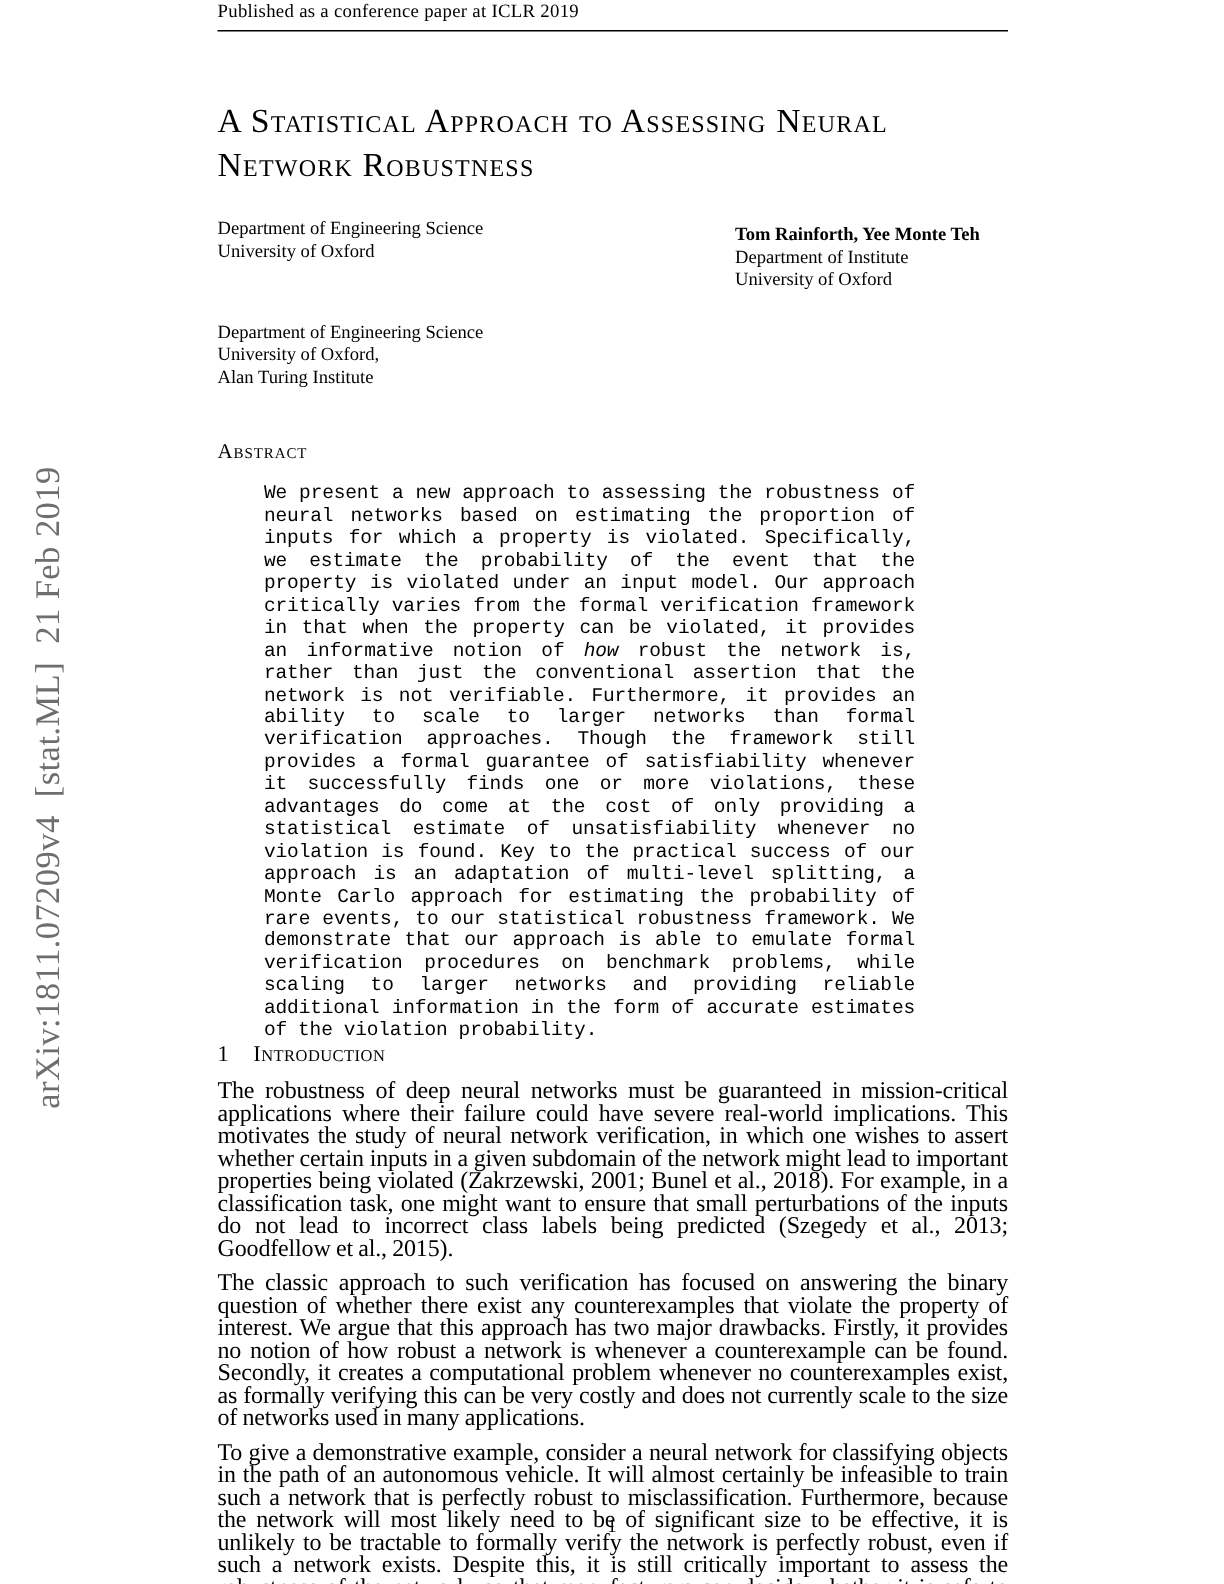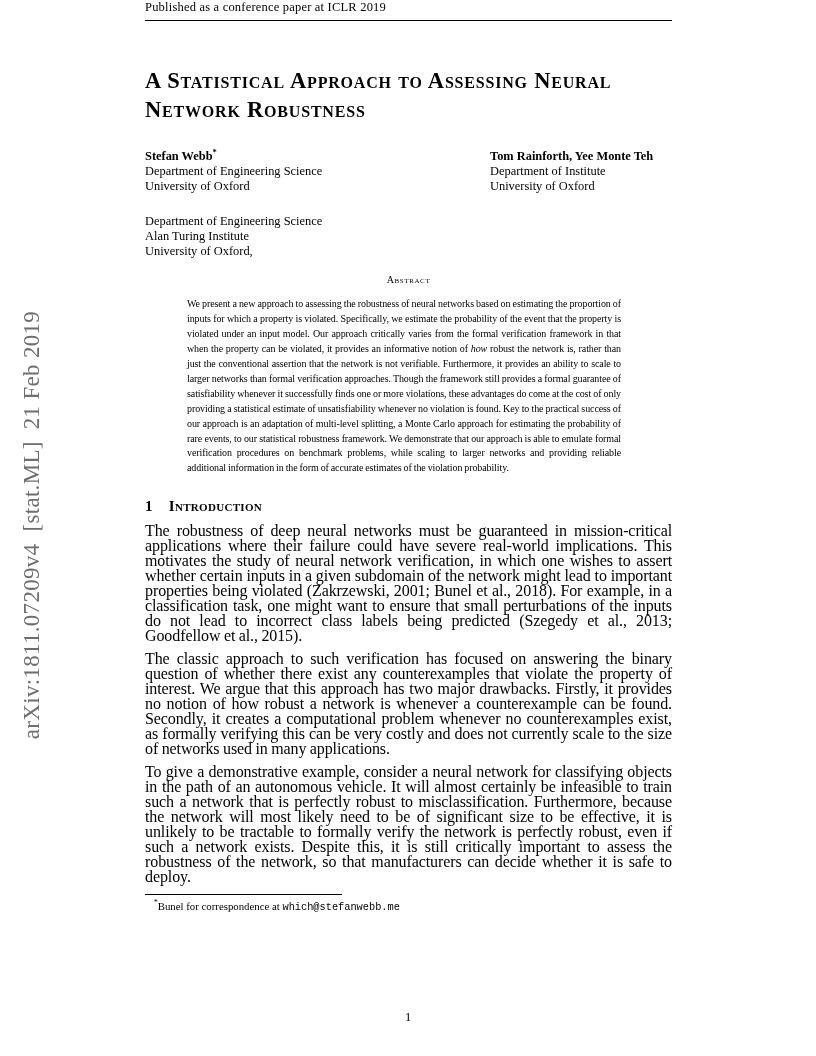--- a/index.html
+++ b/index.html
@@ -42,61 +42,60 @@
     letter-spacing: 0.2px;
   }
   .header-rule {
     margin-top: 5px;
     height: 1px;
     background: #000000;
   }
 
   .title {
     margin: 45px 0 0 0;
-    font-weight: bold;
+    font-weight: normal;
     font-variant: small-caps;
     font-size: 22.5px;
     line-height: 29px;
     letter-spacing: 0.8px;
   }
 
   .authors {
     margin-top: 21px;
     display: grid;
     grid-template-columns: 345px 1fr;
     row-gap: 21px;
     font-size: 12.4px;
     line-height: 14.7px;
   }
   .author-name { font-weight: bold; }
   .author sup { font-size: 8.5px; }
 
   .abstract-heading {
-    margin-top: 16px;
-    text-align: center;
+    margin-top: 36px;
+    text-align: left;
     font-variant: small-caps;
-    font-size: 10px;
+    font-size: 14px;
     letter-spacing: 0.6px;
   }
   .abstract-body {
-    margin: 12px 0 0 42px;
+    margin: 12px 0 0 31px;
     width: 434px;
     text-align: justify;
-    font-size: 10px;
+    font-size: 13px;
     line-height: 14.9px;
     letter-spacing: -0.1px;
     word-spacing: -0.4px;
     hyphens: auto;
+    font-family: Liberation Mono, monospace;
   }
 
   .section-heading {
-    margin-top: 22px;
     font-size: 15px;
     letter-spacing: 0.3px;
-    font-weight: bold;
   }
   .sec-num { }
   .sec-title {
     margin-left: 16px;
     font-variant: small-caps;
   }
 
   .body-par {
     margin: 8px 0 0 0;
     text-align: justify;
@@ -145,35 +144,34 @@
   <div class="running-header">
     <span>Published as a conference paper at ICLR 2019</span>
     <div class="header-rule"></div>
   </div>
 
   <h1 class="title">A Statistical Approach to Assessing Neural Network Robustness</h1>
 
   <div class="authors">
 
     <div class="author">
-      <div class="author-name"><span>Stefan Webb</span><sup>*</sup></div>
       <div class="author-line">Department of Engineering Science</div>
       <div class="author-line">University of Oxford</div>
     </div>
 
     <div class="author">
       <div class="author-name"><span>Tom Rainforth, Yee Monte Teh</span><sup></sup></div>
       <div class="author-line">Department of Institute</div>
       <div class="author-line">University of Oxford</div>
     </div>
 
     <div class="author">
       <div class="author-line">Department of Engineering Science</div>
+      <div class="author-line">University of Oxford,</div>
       <div class="author-line">Alan Turing Institute</div>
-      <div class="author-line">University of Oxford,</div>
     </div>
 
   </div>
 
   <div>
     <div class="abstract-heading">Abstract</div>
     <p class="abstract-body"><span>We present a new approach to assessing the robustness of neural networks based on estimating the proportion of inputs for which a property is violated. Specifically, we estimate the probability of the event that the property is violated under an input model. Our approach critically varies from the formal verification framework in that when the property can be violated, it provides an informative notion of </span><em>how</em><span> robust the network is, rather than just the conventional assertion that the network is not verifiable. Furthermore, it provides an ability to scale to larger networks than formal verification approaches. Though the framework still provides a formal guarantee of satisfiability whenever it successfully finds one or more violations, these advantages do come at the cost of only providing a statistical estimate of unsatisfiability whenever no violation is found. Key to the practical success of our approach is an adaptation of multi-level splitting, a Monte Carlo approach for estimating the probability of rare events, to our statistical robustness framework. We demonstrate that our approach is able to emulate formal verification procedures on benchmark problems, while scaling to larger networks and providing reliable additional information in the form of accurate estimates of the violation probability.</span></p>
   </div>
 
   <div class="section-heading">

